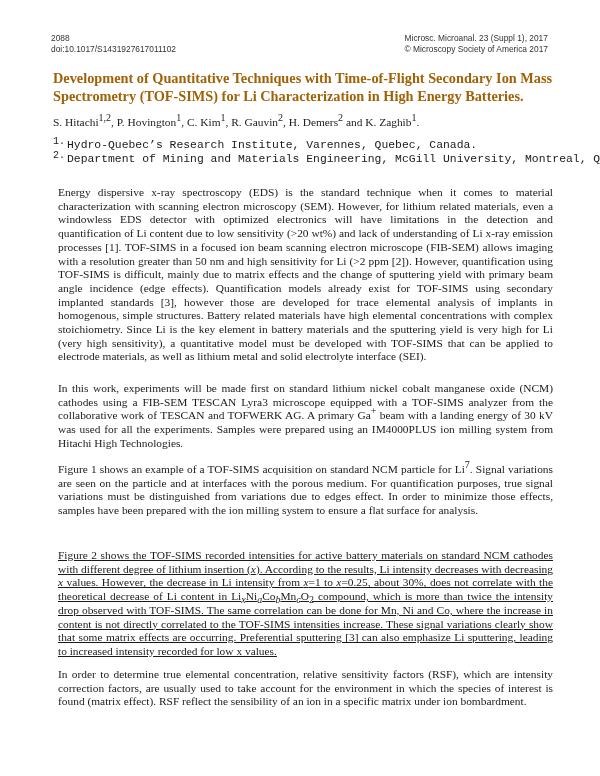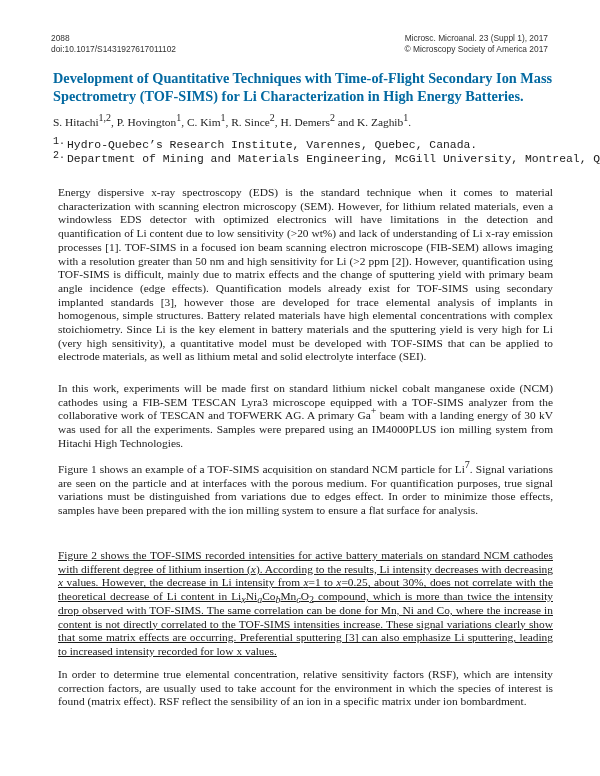--- a/index.html
+++ b/index.html
@@ -18,33 +18,33 @@
     position: absolute;
     left: 51px;
     top: 33px;
     width: 497px;
     font-family: "Liberation Sans", sans-serif;
     font-size: 8.4px;
     line-height: 10.5px;
     color: #333;
   }
   .header .left { position: absolute; left: 0; top: 0; text-align: left; }
-  .header .right { position: absolute; right: 0; top: 0; text-align: right; }
+  .header .right { position: absolute; right: 0; top: 0; text-align: center; }
   .header div { white-space: nowrap; }
 
   .title {
     position: absolute;
     left: 53px;
     top: 70px;
     width: 500px;
     font-family: "Liberation Serif", serif;
     font-weight: bold;
     font-size: 14.3px;
     line-height: 17.5px;
-    color: #0369a1;
+    color: #a16207;
     margin: 0;
   }
   .authors {
     position: absolute;
     left: 53px;
     top: 116px;
     font-family: "Liberation Serif", serif;
     font-size: 11.4px;
     line-height: 13px;
     white-space: nowrap;
@@ -91,21 +91,21 @@
   </div>
   <div class="right">
     <div>Microsc. Microanal. 23 (Suppl 1), 2017</div>
     <div>© Microscopy Society of America 2017</div>
   </div>
 </div>
 
 <h1 class="title">Development of Quantitative Techniques with Time-of-Flight Secondary Ion Mass Spectrometry (TOF-SIMS) for Li Characterization in High Energy Batteries.</h1>
 
 <div class="authors">
-  <span><span>S. Hitachi</span><sup>1,2</sup><span>, </span></span><span><span>P. Hovington</span><sup>1</sup><span>, </span></span><span><span>C. Kim</span><sup>1</sup><span>, </span></span><span><span>R. Since</span><sup>2</sup><span>, </span></span><span><span>H. Demers</span><sup>2</sup><span> and </span></span><span><span>K. Zaghib</span><sup>1</sup><span>.</span></span>
+  <span><span>S. Hitachi</span><sup>1,2</sup><span>, </span></span><span><span>P. Hovington</span><sup>1</sup><span>, </span></span><span><span>C. Kim</span><sup>1</sup><span>, </span></span><span><span>R. Gauvin</span><sup>2</sup><span>, </span></span><span><span>H. Demers</span><sup>2</sup><span> and </span></span><span><span>K. Zaghib</span><sup>1</sup><span>.</span></span>
 </div>
 
 <div class="affils">
   <div class="affil"><sup>1.</sup><span>Hydro-Quebec’s Research Institute, Varennes, Quebec, Canada.</span></div>
   <div class="affil"><sup>2.</sup><span>Department of Mining and Materials Engineering, McGill University, Montreal, Quebec, Canada.</span></div>
 </div>
 
 <p class="body-text p1">Energy dispersive x-ray spectroscopy (EDS) is the standard technique when it comes to material characterization with scanning electron microscopy (SEM). However, for lithium related materials, even a windowless EDS detector with optimized electronics will have limitations in the detection and quantification of Li content due to low sensitivity (&gt;20 wt%) and lack of understanding of Li x-ray emission processes [1]. TOF-SIMS in a focused ion beam scanning electron microscope (FIB-SEM) allows imaging with a resolution greater than 50 nm and high sensitivity for Li (&gt;2 ppm [2]).  However, quantification using TOF-SIMS is difficult, mainly due to matrix effects and the change of sputtering yield with primary beam angle incidence (edge effects). Quantification models already exist for TOF-SIMS using secondary implanted standards [3], however those are developed for trace elemental analysis of implants in homogenous, simple structures. Battery related materials have high elemental concentrations with complex stoichiometry. Since Li is the key element in battery materials and the sputtering yield is very high for Li (very high sensitivity), a quantitative model must be developed with TOF-SIMS that can be applied to electrode materials, as well as lithium metal and solid electrolyte interface (SEI).</p>
 
 <p class="body-text p2"><span>In this work, experiments will be made first on standard lithium nickel cobalt manganese oxide (NCM) cathodes using a FIB-SEM TESCAN Lyra3 microscope equipped with a TOF-SIMS analyzer from the collaborative work of TESCAN and TOFWERK AG. A primary Ga</span><sup>+</sup><span> beam with a landing energy of 30 kV was used for all the experiments. Samples were prepared using an IM4000PLUS ion milling system from Hitachi High Technologies.</span></p>

